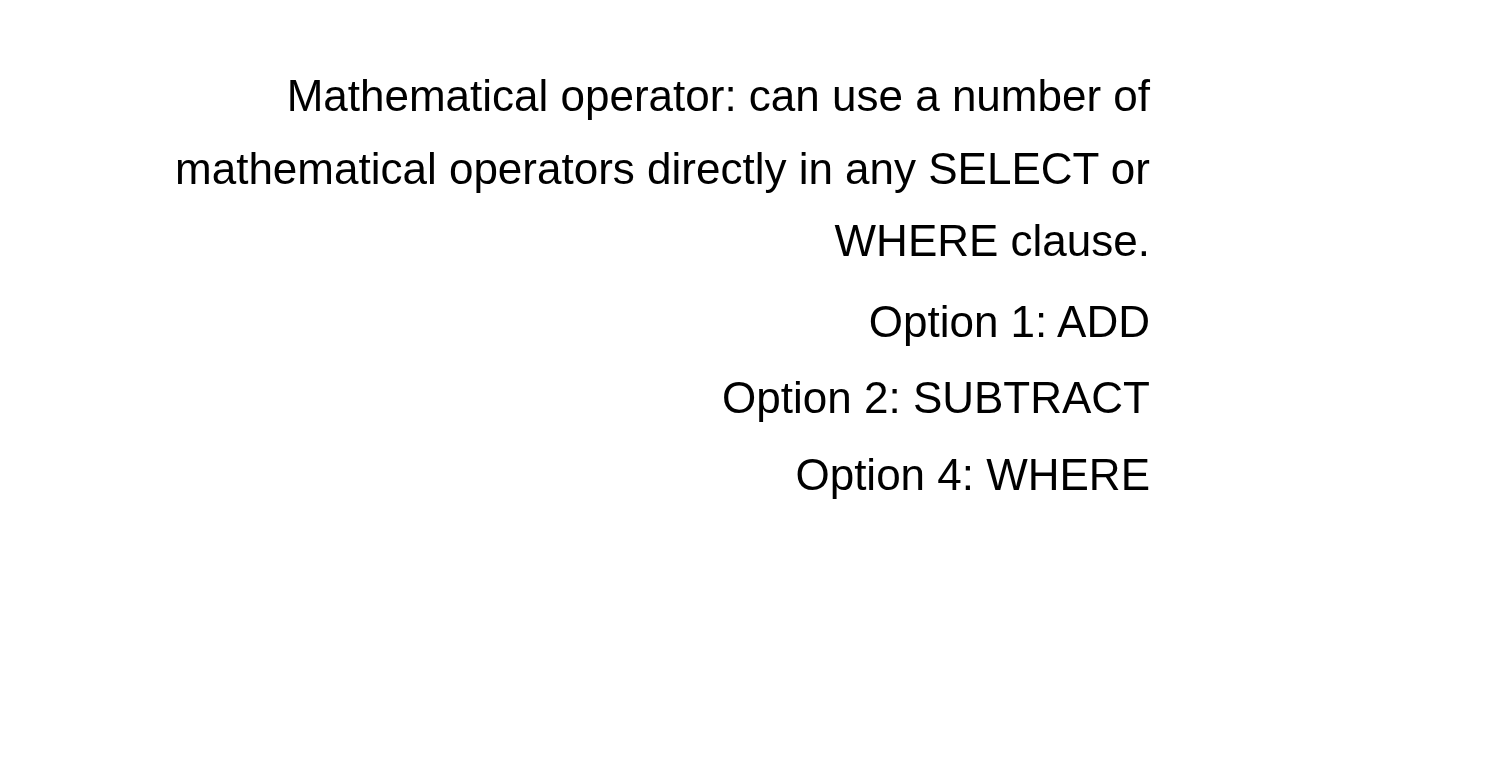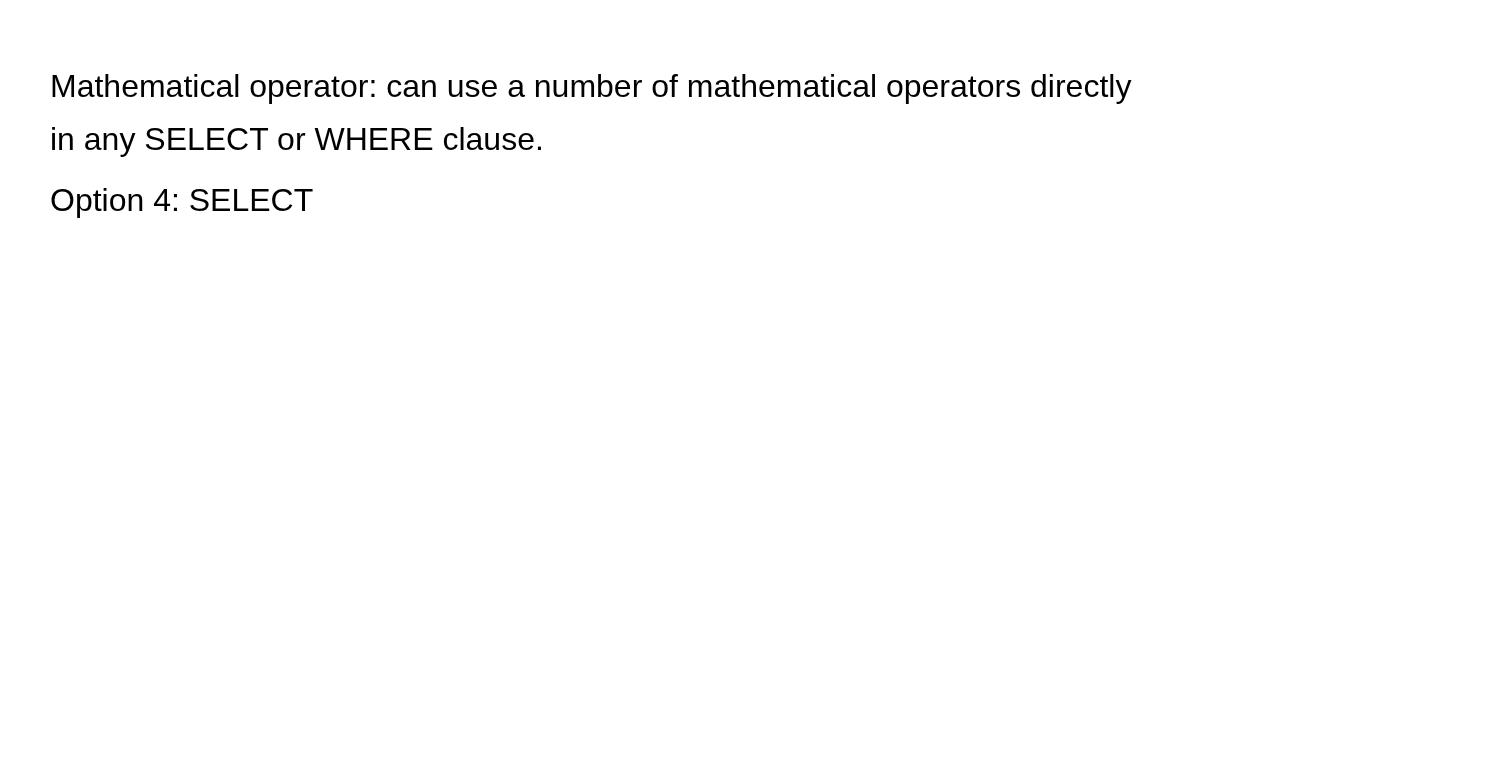--- a/index.html
+++ b/index.html
@@ -9,30 +9,33 @@
     }
     body {
       width: 1500px;
       height: 776px;
       background: #ffffff;
       font-family: -apple-system, BlinkMacSystemFont, "Segoe UI", Helvetica, Arial, sans-serif;
       color: #000000;
       padding: 60px 50px 50px 50px;
     }
     .content {
-      font-size: 32px;
+      font-size: 44px;
       line-height: 1.65;
       max-width: 1100px;
+      text-align: right;
     }
     .description {
       margin-bottom: 8px;
     }
     .option-line {
       margin-top: 4px;
     }
   </style>
 </head>
 <body>
 
 <div class="content">
   <div class="description">Mathematical operator: can use a number of mathematical operators directly in any SELECT or WHERE clause.</div>
-  <div class="option-line">Option 4: SELECT</div>
+  <div class="option-line">Option 1: ADD</div>
+  <div class="option-line">Option 2: SUBTRACT</div>
+  <div class="option-line">Option 4: WHERE</div>
 </div>
 
 </body></html>

